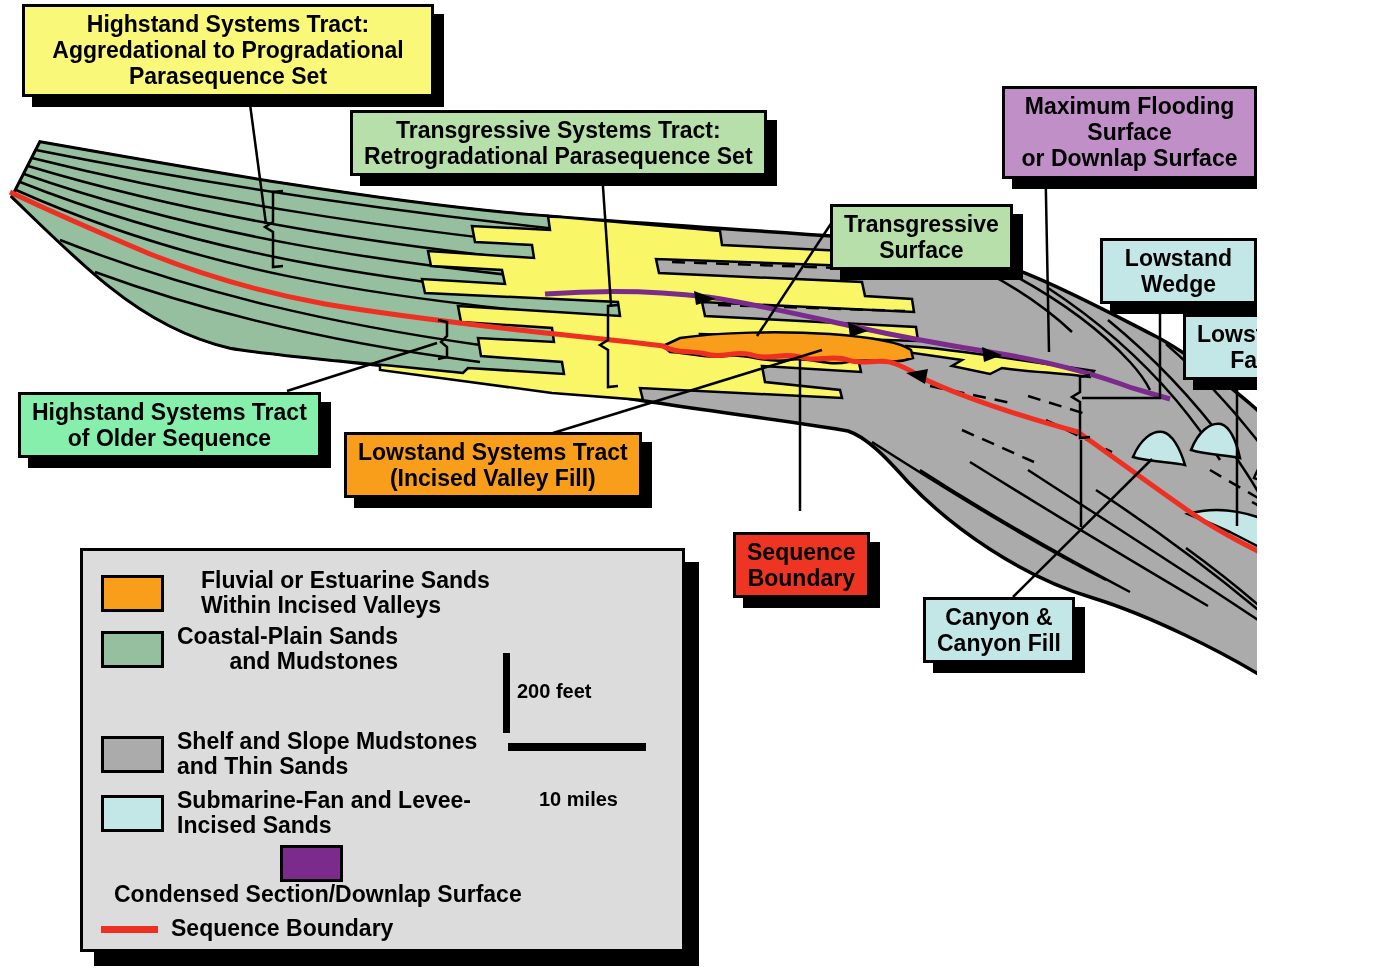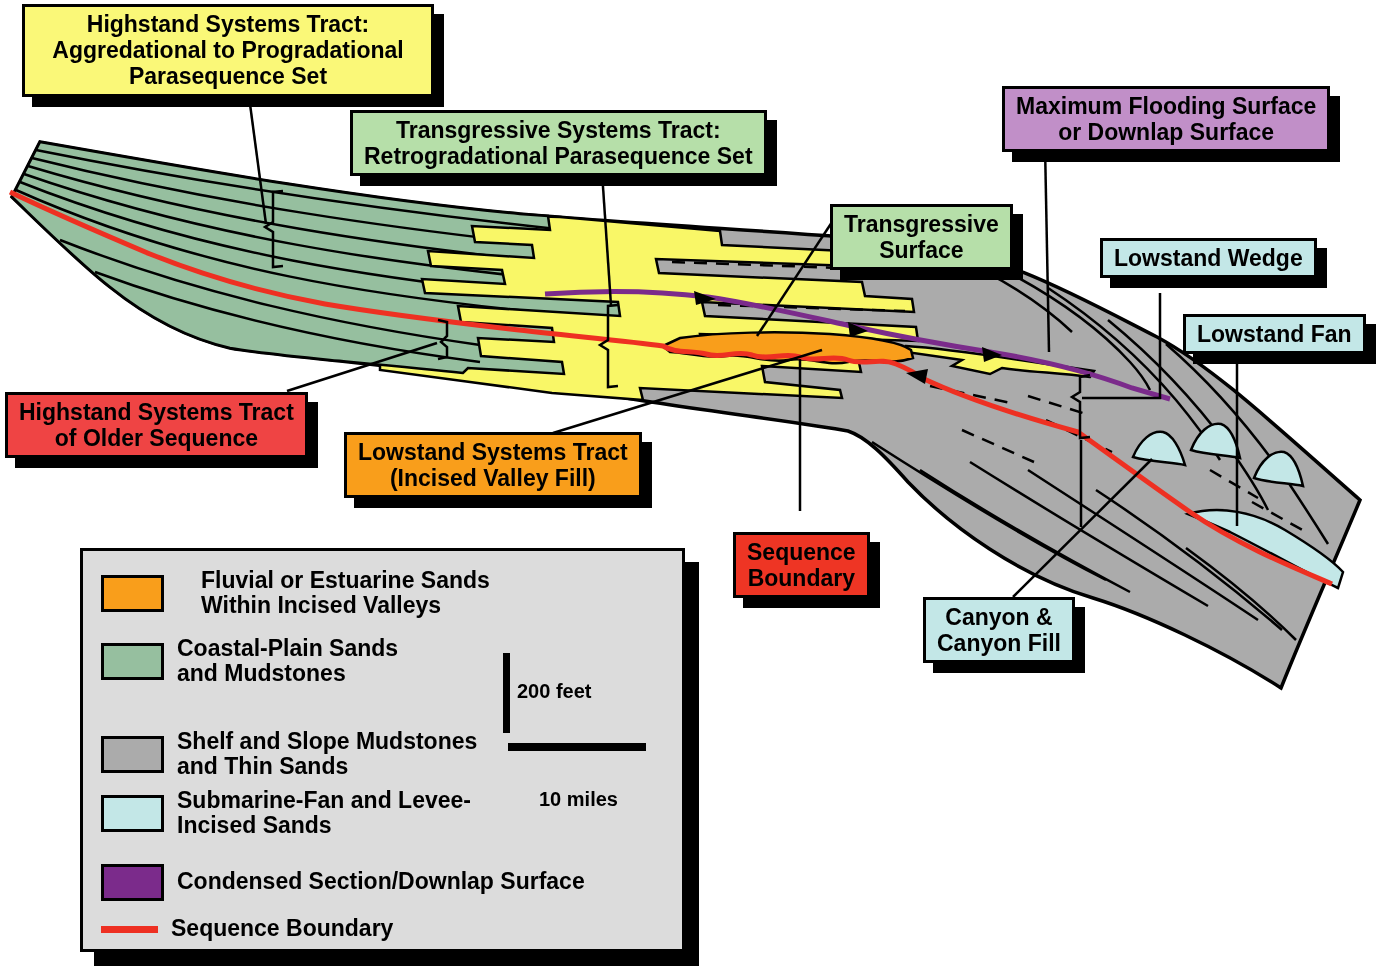--- a/index.html
+++ b/index.html
@@ -1,16 +1,16 @@
 <!DOCTYPE html>
 <html><head>
 <meta charset="utf-8">
 <style>
   html,body{margin:0;padding:0;background:#fff;}
-  #stage{position:relative;width:1383px;height:969px;background:#fff;overflow:hidden;
+  #stage{position:relative;width:1257px;height:969px;background:#fff;overflow:hidden;
          font-family:"Liberation Sans",sans-serif;}
   #diagram-svg{position:absolute;left:0;top:0;}
   .label{position:absolute;border:3px solid #000;font:bold 23px/1.14 "Liberation Sans",sans-serif;
          padding:4px 11px;text-align:center;white-space:pre-line;color:#000;
          box-shadow:10px 10px 0 #000;z-index:5;}
   #legend{position:absolute;left:80px;top:548px;width:599px;height:398px;border:3px solid #000;
           box-shadow:14px 14px 0 #000;z-index:4;}
   .legend-row{position:absolute;left:18px;display:flex;align-items:center;height:52px;}
   .swatch{display:inline-block;width:57px;height:31px;border:3px solid #000;flex:0 0 auto;}
   .line-swatch{display:inline-block;width:57px;height:7px;flex:0 0 auto;}
@@ -165,60 +165,60 @@
 <div class="label" style="left: 830px; top: 157px; background-color: rgb(182, 223, 169); margin-top: 47px;">Transgressive
 Surface</div>
 
 <div class="label" style="left: 1002px; top: 86px; background-color: rgb(193, 143, 200);">Maximum Flooding Surface
 or Downlap Surface</div>
 
 <div class="label" style="left: 1100px; top: 238px; background-color: rgb(195, 231, 231);">Lowstand Wedge</div>
 
 <div class="label" style="left: 1183px; top: 314px; background-color: rgb(195, 231, 231);">Lowstand Fan</div>
 
-<div class="label" style="left: 5px; top: 392px; background-color: #ef4444;">Highstand Systems Tract
+<div class="label" style="left: 18px; top: 392px; background-color: #86efac;">Highstand Systems Tract
 of Older Sequence</div>
 
 <div class="label" style="left: 344px; top: 432px; background-color: rgb(249, 158, 27);">Lowstand Systems Tract
 (Incised Valley Fill)</div>
 
 <div class="label" style="left: 733px; top: 532px; background-color: rgb(238, 53, 36);">Sequence
 Boundary</div>
 
 <div class="label" style="left: 923px; top: 597px; background-color: rgb(195, 231, 231);">Canyon &amp;
 Canyon Fill</div>
 
 <div id="legend" style="background-color: rgb(220, 220, 220);">
 
   <div class="legend-row" style="top:16px;gap:24px;">
     <span class="swatch" style="background-color: rgb(249, 158, 27);"></span>
     <span class="legend-text">Fluvial or Estuarine Sands
 Within Incised Valleys</span>
   </div>
 
-  <div class="legend-row" style="top:84px;">
+  <div class="legend-row" style="top:72px;text-align:right;">
     <span class="swatch" style="background-color: rgb(150, 191, 159);"></span>
     <span class="legend-text">Coastal-Plain Sands
 and Mudstones</span>
   </div>
 
 
   <div class="legend-row" style="top:177px;">
     <span class="swatch" style="background-color: rgb(171, 171, 171);"></span>
     <span class="legend-text">Shelf and Slope Mudstones
 and Thin Sands</span>
   </div>
 
   <div class="legend-row" style="top:236px;">
     <span class="swatch" style="background-color: rgb(195, 231, 231);"></span>
     <span class="legend-text">Submarine-Fan and Levee-
 Incised Sands</span>
   </div>
 
-  <div class="legend-row" style="top:305px;">
+  <div class="legend-row" style="top:294px;flex-direction:column;">
     <span class="swatch" style="background-color: rgb(123, 43, 139);"></span>
     <span class="legend-text">Condensed Section/Downlap Surface</span>
   </div>
 
   <div class="legend-row" style="top:352px;">
     <span class="line-swatch" style="background-color: rgb(238, 48, 34);"></span>
     <span class="legend-text">Sequence Boundary</span>
   </div>
 
   <div class="scale-bar" style="left:420px;top:102px;width:7px;height:80px;"></div>

